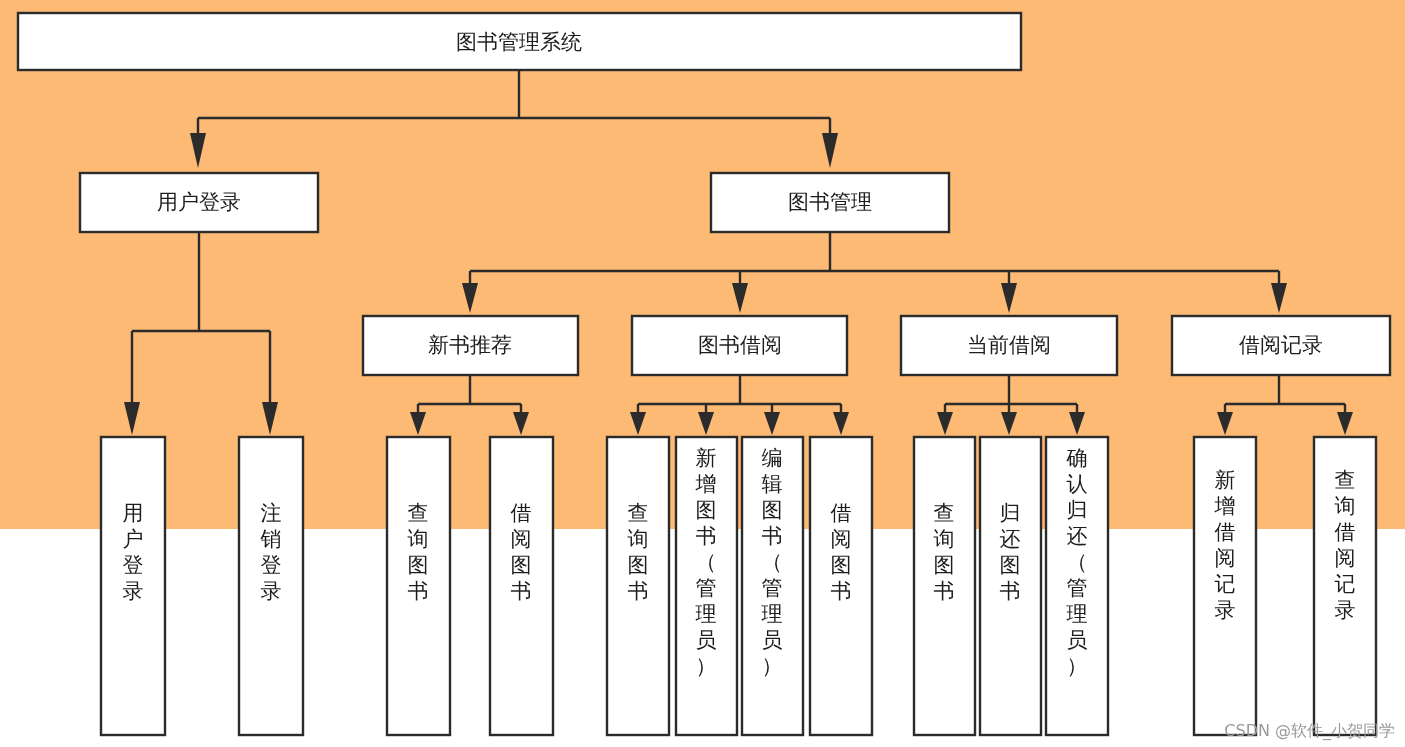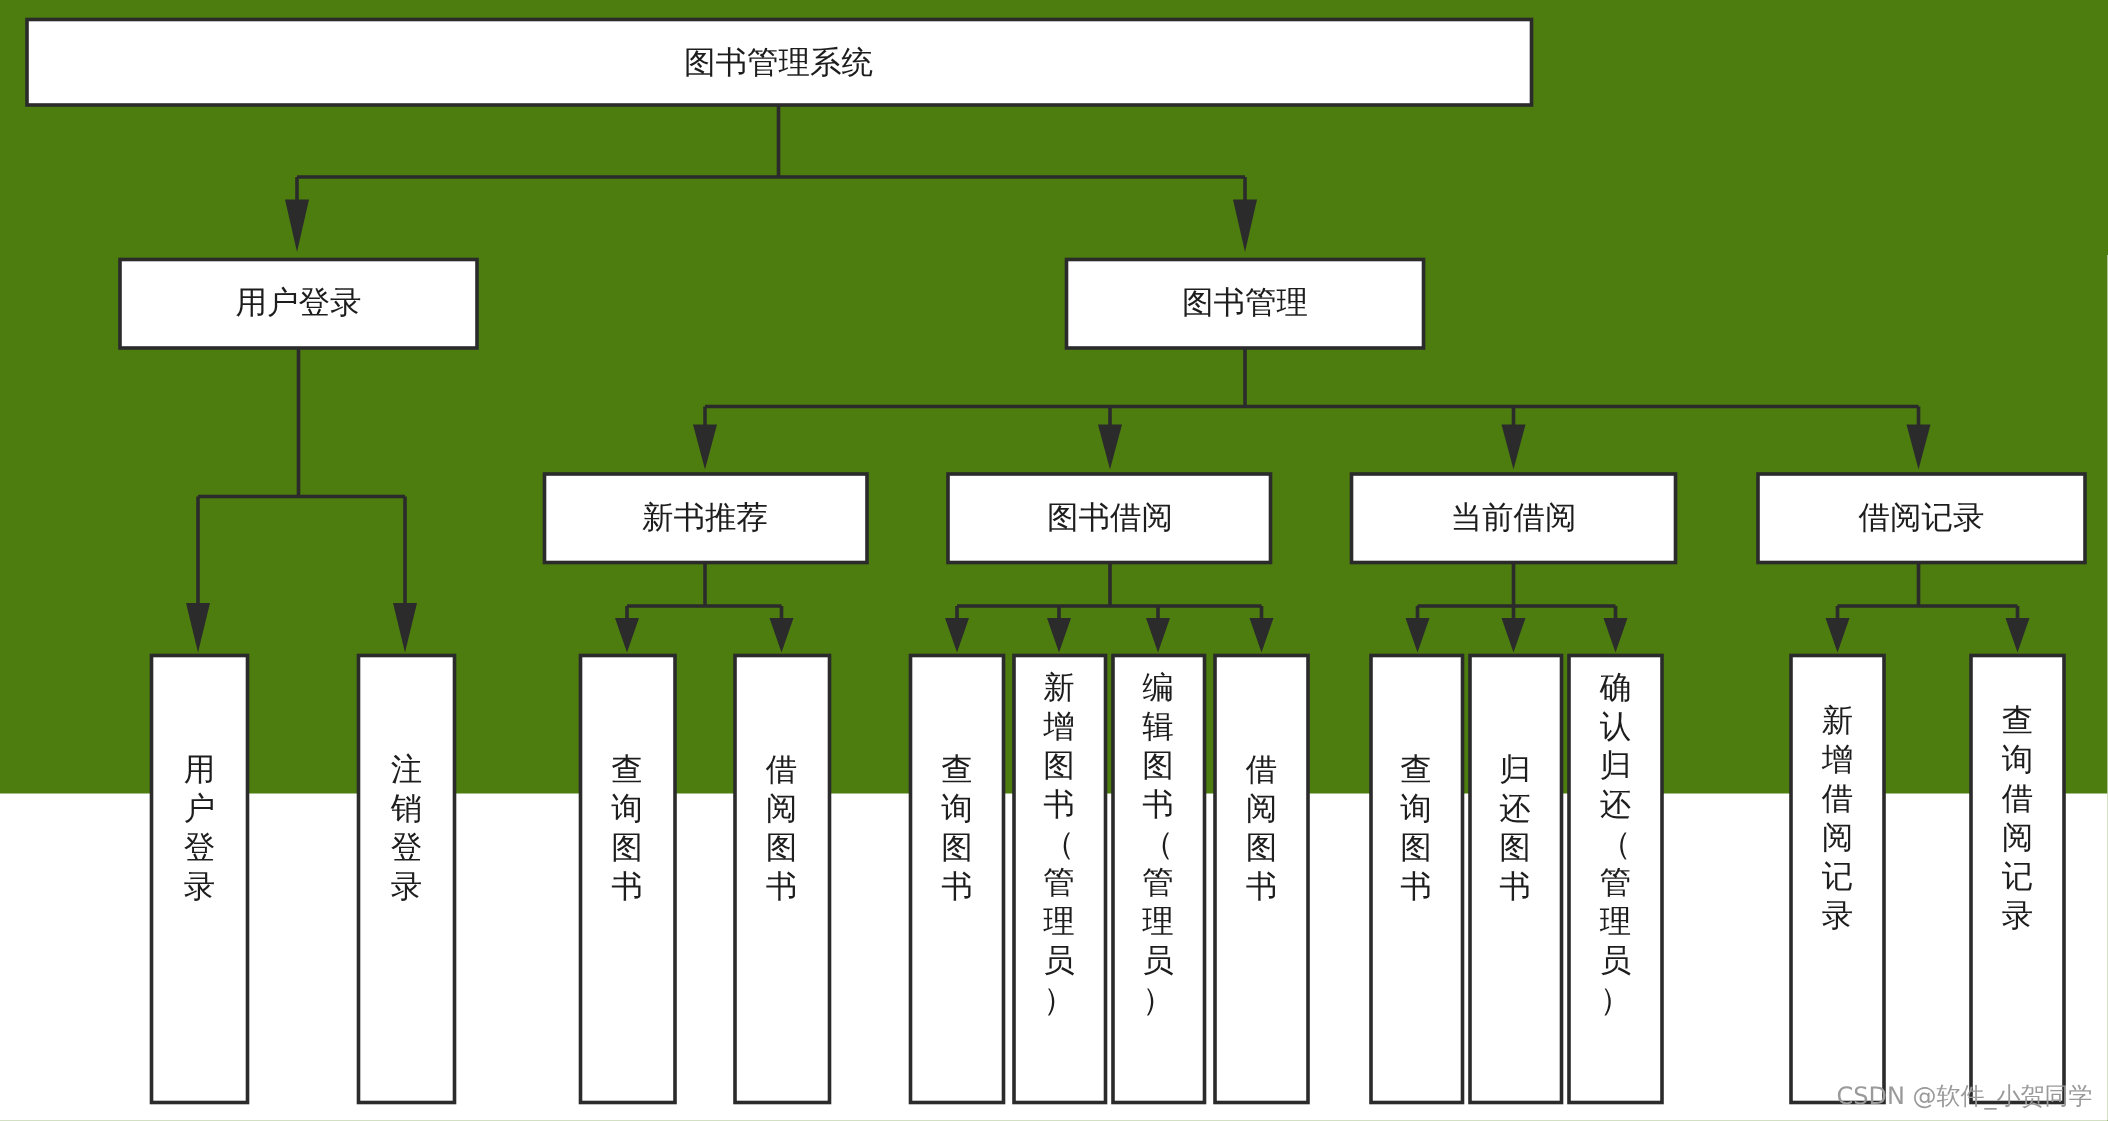--- a/index.html
+++ b/index.html
@@ -10,21 +10,21 @@
   body {
     width: 1405px;
     height: 747px;
     font-family: "DejaVu Sans", "Liberation Sans", sans-serif;
     overflow: hidden;
   }
   #diagram-root {
     position: relative;
     width: 1405px;
     height: 529px;
-    background: #4d7c0f;
+    background: #fdba74;
   }
   svg.diagram-svg {
     position: absolute;
     left: 0;
     top: 0;
     width: 1405px;
     height: 747px;
   }
   .node-box {
     fill: #ffffff;

